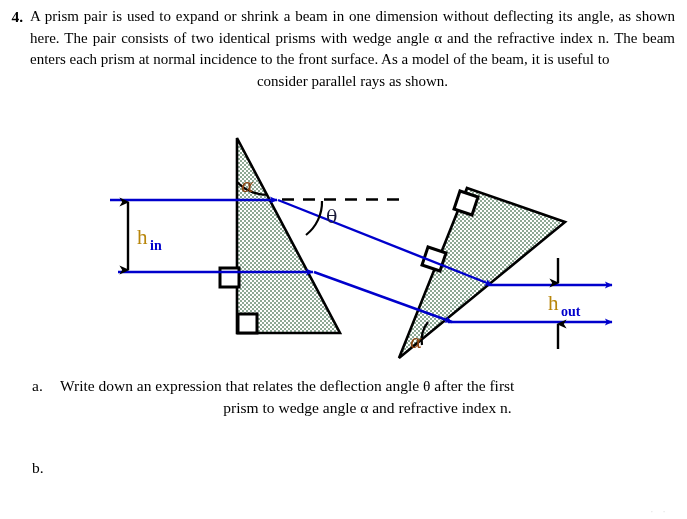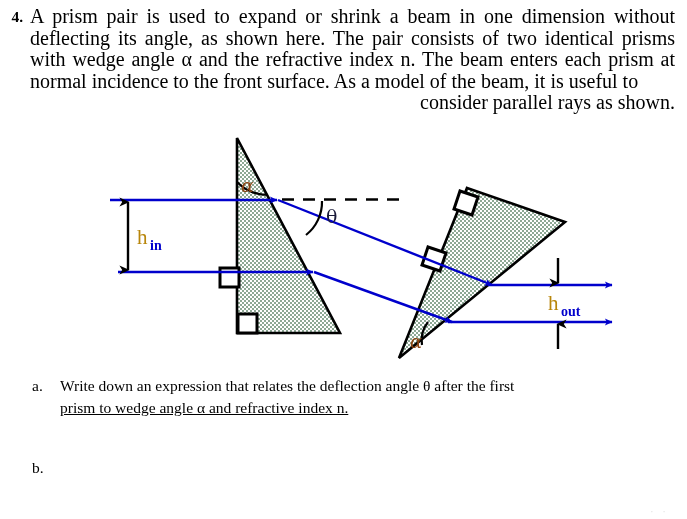--- a/index.html
+++ b/index.html
@@ -34,28 +34,28 @@
     text-align: right;
     padding-right: 7px;
     box-sizing: border-box;
     font-weight: bold;
     font-size: 15.5px;
     line-height: 21.5px;
   }
   .stem-text {
     flex: 1 1 auto;
     padding-right: 12px;
-    font-size: 20px;
+    font-size: 15px;
     line-height: 21.5px;
     text-align: justify;
     text-justify: inter-word;
   }
   .stem-text .lastline {
     display: block;
-    text-align: right;
+    text-align: center;
   }
 
   
   .sub-block {
     position: absolute;
     width: 687px;
   }
   .sub-a { top: 375px; }
   .sub-b { top: 457px; }
   .sub-row {
@@ -74,22 +74,21 @@
   .sub-text {
     flex: 1 1 auto;
     padding-right: 12px;
     font-size: 15.5px;
     line-height: 21.5px;
     text-align: justify;
     text-justify: inter-word;
   }
   .sub-text .lastline {
     display: block;
-    text-align: left;
-    text-decoration: underline;
+    text-align: center;
   }
 
   
   .figure {
     position: absolute;
     left: 0px;
     top: 120px;
     width: 687px;
     height: 255px;
   }

